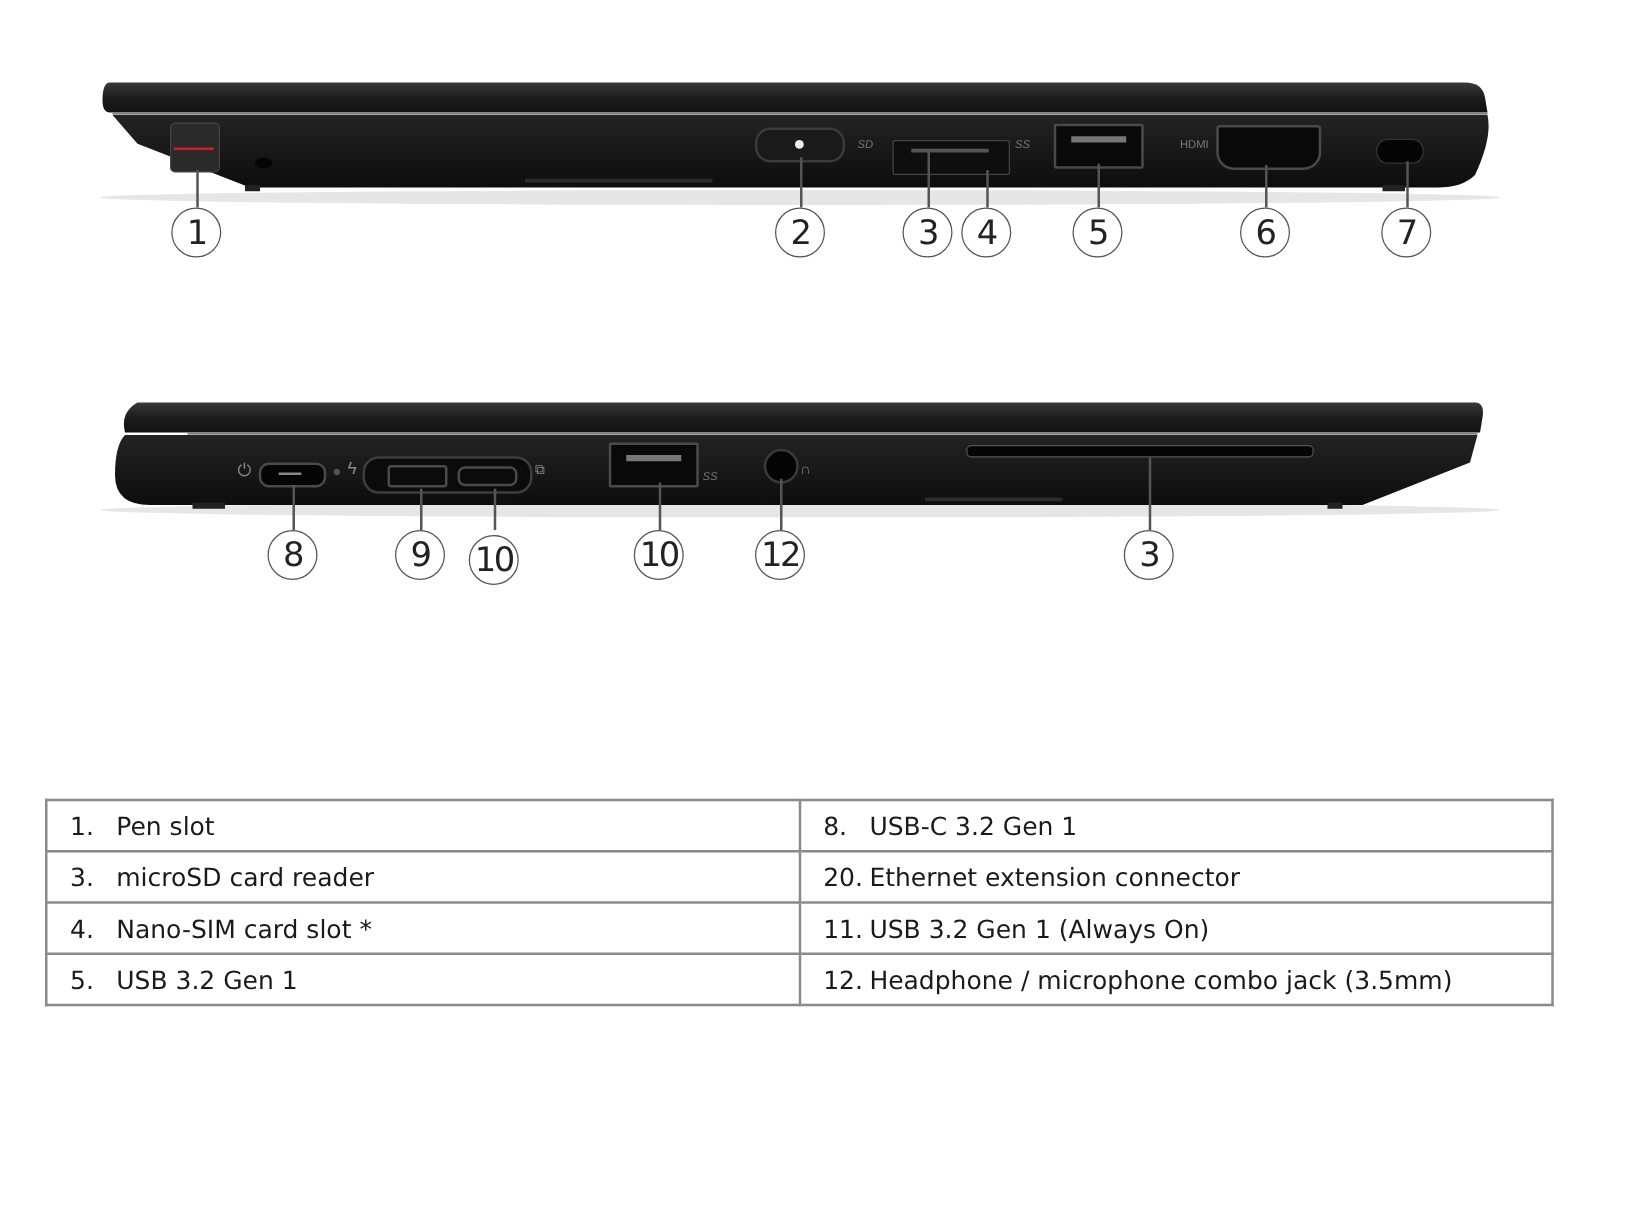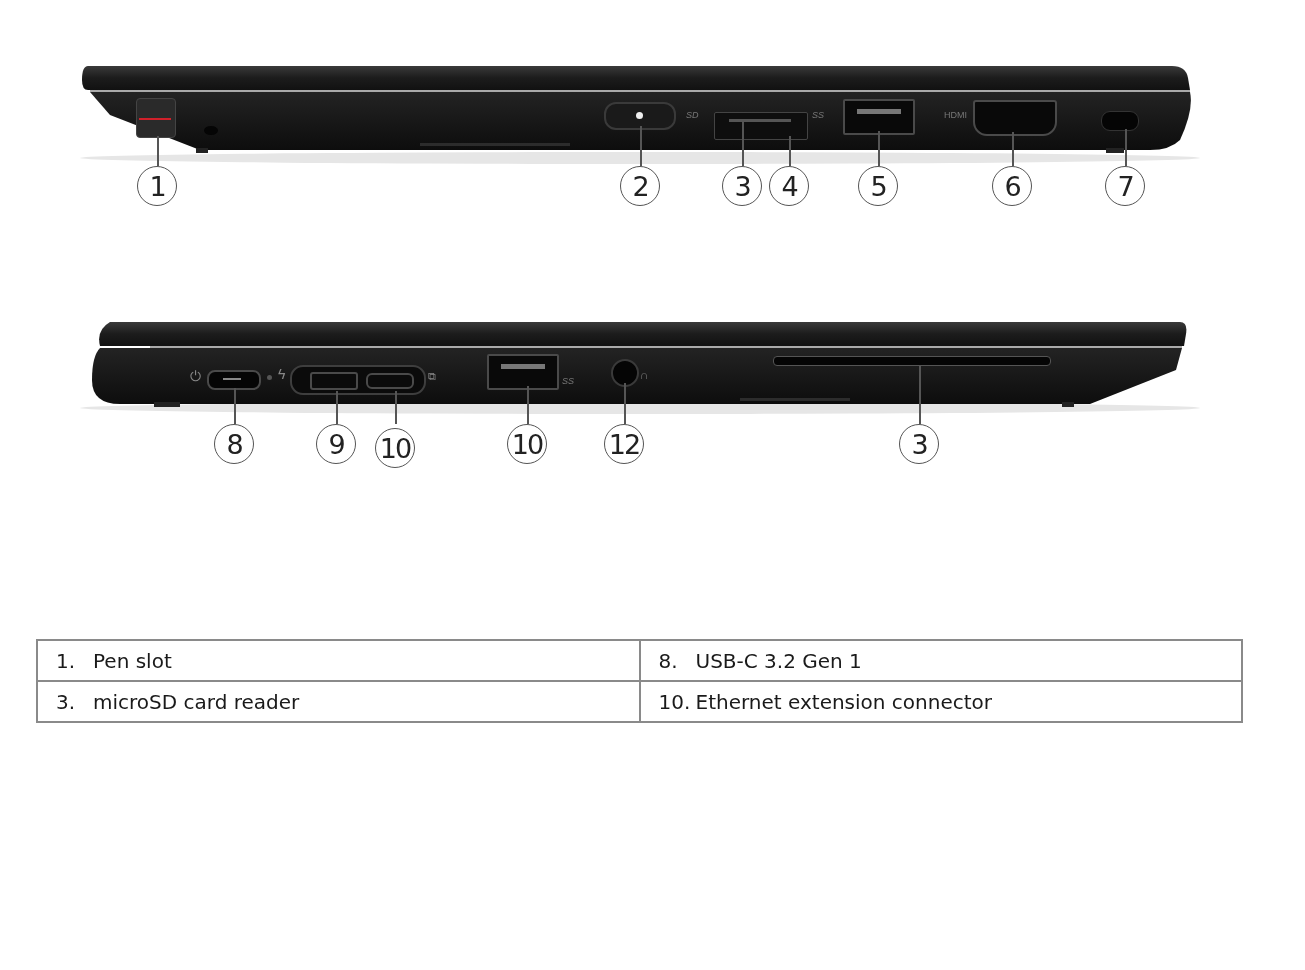--- a/index.html
+++ b/index.html
@@ -151,16 +151,24 @@
 </div>
 
 <table class="spec">
   <tbody>
     <tr>
       <td><span class="num">1.</span><span>Pen slot</span></td>
       <td><span class="num">8.</span><span>USB-C 3.2 Gen 1</span></td>
     </tr>
     <tr>
       <td><span class="num">3.</span><span>microSD card reader</span></td>
-      <td><span class="num">10.</span><span>Ethernet extension connector</span></td>
+      <td><span class="num">20.</span><span>Ethernet extension connector</span></td>
+    </tr>
+    <tr>
+      <td><span class="num">4.</span><span>Nano-SIM card slot *</span></td>
+      <td><span class="num">11.</span><span>USB 3.2 Gen 1 (Always On)</span></td>
+    </tr>
+    <tr>
+      <td><span class="num">5.</span><span>USB 3.2 Gen 1</span></td>
+      <td><span class="num">12.</span><span>Headphone / microphone combo jack (3.5mm)</span></td>
     </tr>
   </tbody>
 </table>
 
 </body></html>

